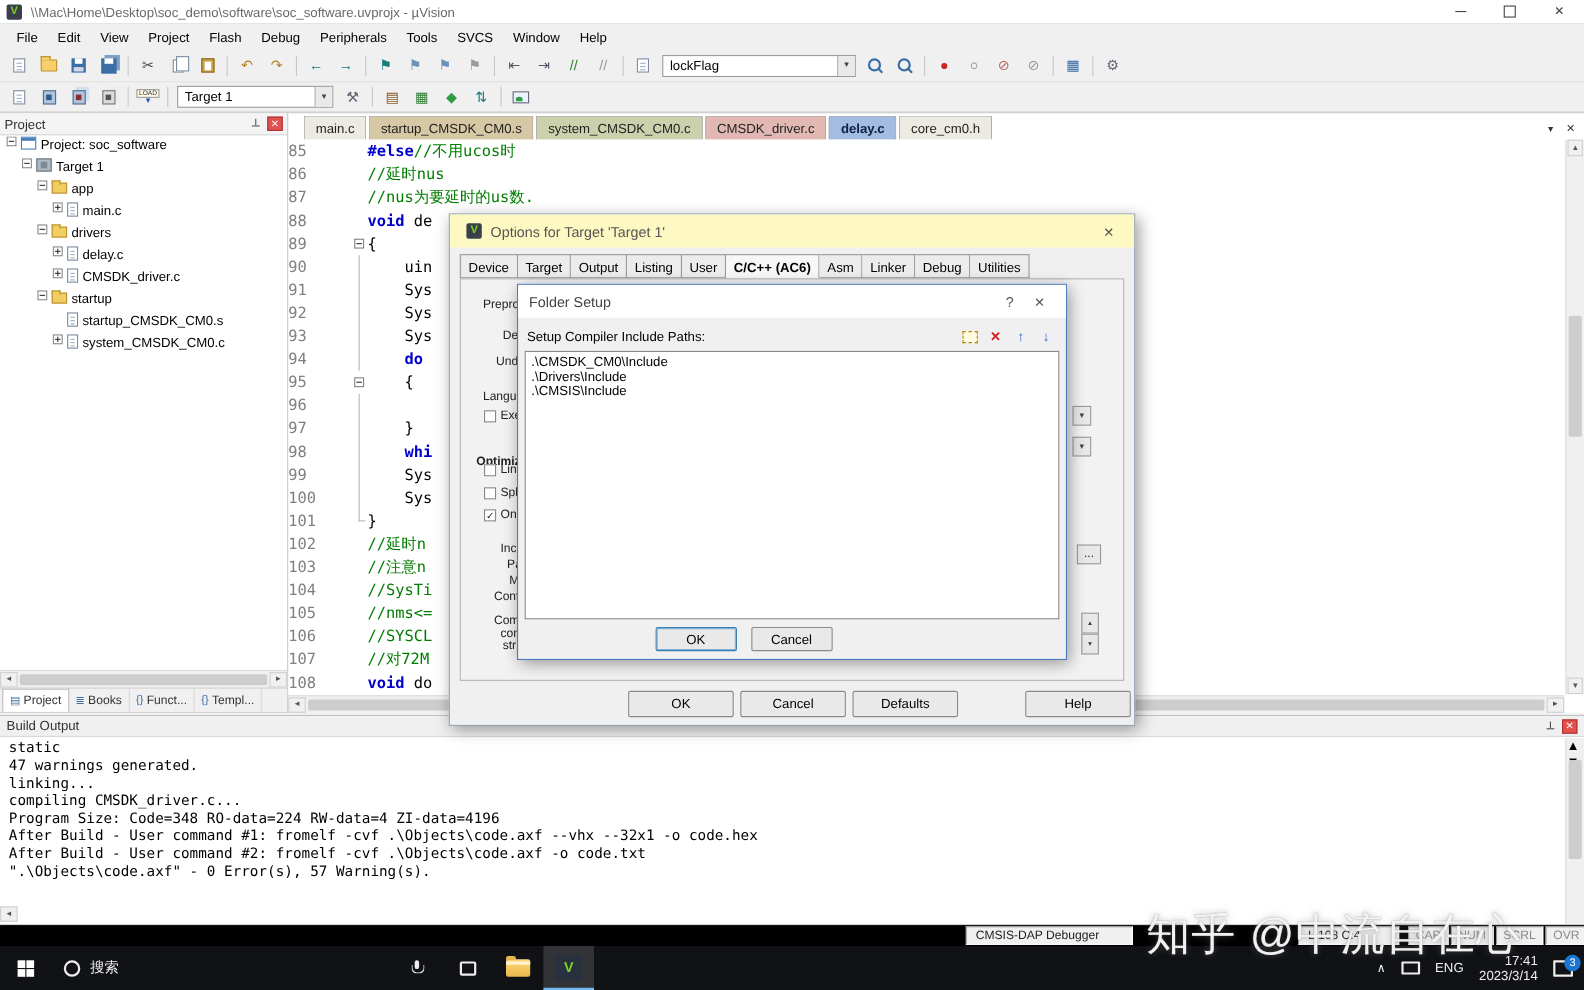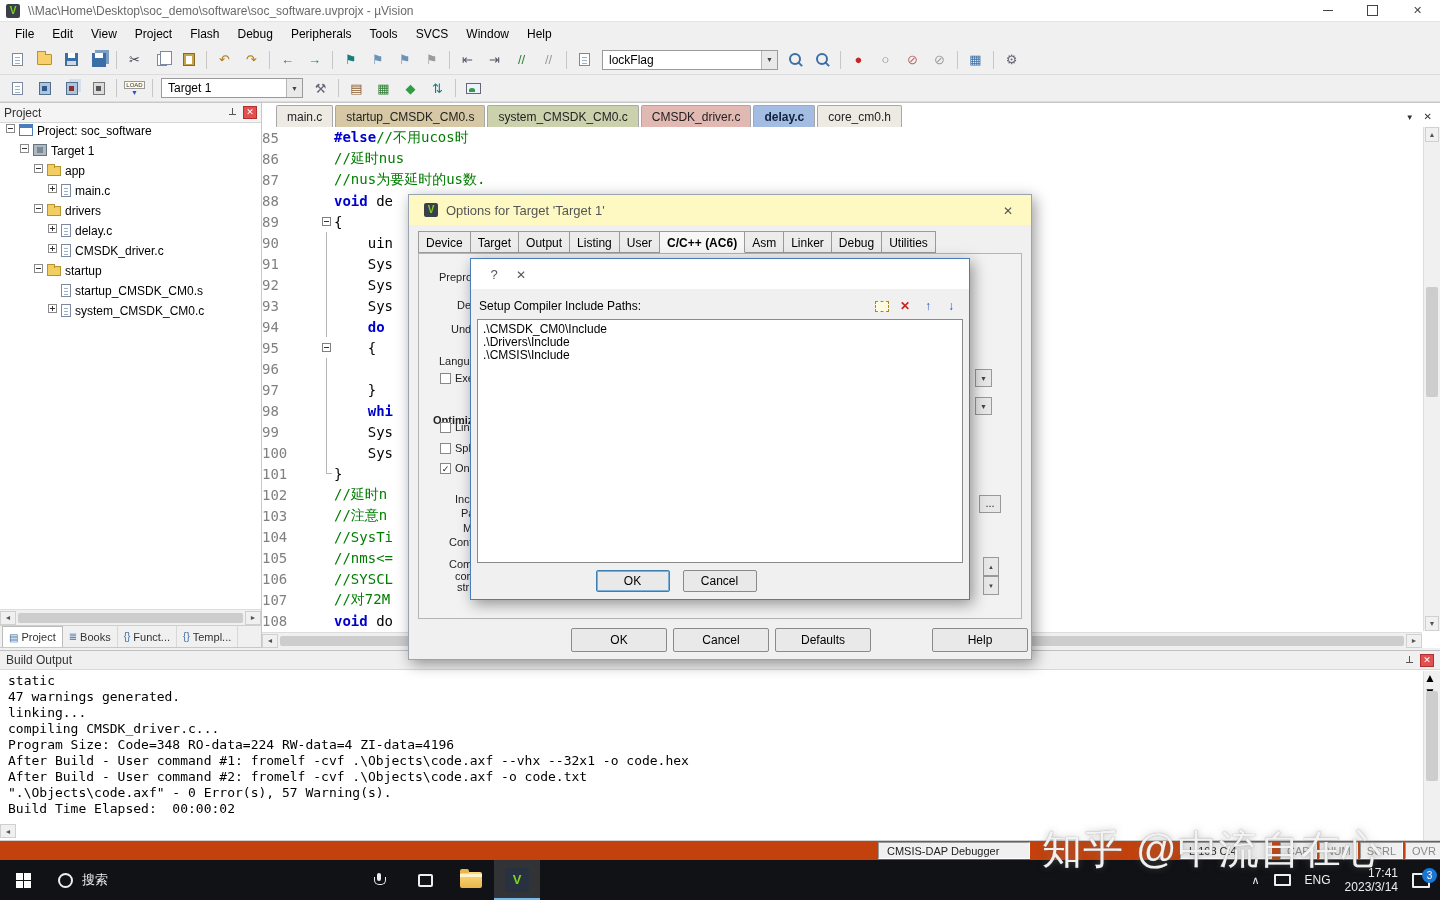--- a/index.html
+++ b/index.html
@@ -125,21 +125,21 @@
   .build-output{position:absolute;left:0;top:650px;width:1440px;height:190px;background:#fff;border-top:1px solid #c0c0c0;z-index:4}
   .bo-header{height:19px;background:#f0f0f0;display:flex;align-items:center;padding:0 6px;color:#333;border-bottom:1px solid #d8d8d8}
   .bo-header .ph-title{flex:1}
   .bo-lines{position:absolute;top:22px;left:8px;right:22px;bottom:20px;font-family:"DejaVu Sans Mono",monospace;font-size:13px;line-height:16px;color:#000;overflow:hidden}
   .bo-line{white-space:pre}
   .bo-vscroll{position:absolute;right:0;top:20px;width:17px;bottom:0;background:#f0f0f0;border-left:1px solid #ddd}
   .bo-harrow{position:absolute;left:0;bottom:2px;width:16px;height:14px;border:1px solid #d0d0d0;background:#f0f0f0;color:#555;font-size:7px;display:flex;align-items:center;justify-content:center}
   .arr-l::before{content:"◄"}.arr-r::before{content:"►"}.arr-u::before{content:"▲"}.arr-d::before{content:"▼"}
 
   
-  .statusbar{position:absolute;top:840px;left:0;width:1440px;height:20px;background:#c2410c;border-top:1px solid #cfcfcf;z-index:4}
+  .statusbar{position:absolute;top:840px;left:0;width:1440px;height:20px;background:#000000;border-top:1px solid #cfcfcf;z-index:4}
   .scell{position:absolute;height:17px;top:1px;border:1px solid;border-color:#9a9a9a #fdfdfd #fdfdfd #9a9a9a;font-size:11px;display:flex;align-items:center;padding:0 8px;color:#222;background:#f0f0f0;white-space:nowrap}
   #sb-debugger{left:878px;width:152px}
   #sb-pos{left:1180px;width:92px}
   #sflags{position:absolute;left:1280px;top:1px;display:flex;gap:2px}
   #sflags .flag{position:static;color:#8a8a8a;padding:0 6px}
 
   
   .taskbar{position:absolute;top:860px;left:0;width:1440px;height:40px;background:#101215;display:flex;align-items:stretch;color:#eee;z-index:40}
   .tb-btn{width:46px;display:flex;align-items:center;justify-content:center;flex:none}
   .win-logo{display:grid;grid-template-columns:7px 7px;grid-gap:1px}
@@ -622,21 +622,20 @@
   </div>
   <div class="bo-lines" id="bolines">
       <div class="bo-line">static</div>
       <div class="bo-line">47 warnings generated.</div>
       <div class="bo-line">linking...</div>
       <div class="bo-line">compiling CMSDK_driver.c...</div>
       <div class="bo-line">Program Size: Code=348 RO-data=224 RW-data=4 ZI-data=4196</div>
       <div class="bo-line">After Build - User command #1: fromelf -cvf .\Objects\code.axf --vhx --32x1 -o code.hex</div>
       <div class="bo-line">After Build - User command #2: fromelf -cvf .\Objects\code.axf -o code.txt</div>
       <div class="bo-line">".\Objects\code.axf" - 0 Error(s), 57 Warning(s).</div>
-      <div class="bo-line">Build Time Elapsed:  00:00:02</div>
     </div>
   <div class="bo-vscroll">
     <span class="va top arr-u"></span>
     <span class="vthumb" style="top:20px;height:90px"></span>
     <span class="va bottom arr-d"></span>
   </div>
   <span class="bo-harrow arr-l"></span>
 </div>
 
 <div class="statusbar">
@@ -699,20 +698,21 @@
     <span class="ctl-combo" style="left: 566px; top: 202px;">▼</span>
     <span class="ctl-dots" style="left: 570px; top: 300px;">...</span>
     <span class="ctl-spin" style="left: 574px; top: 362px;">
       <span>▲</span>
       <span>▼</span>
     </span>
   </div>
 
 <div class="dialog folder-dialog">
   <div class="fd-title">
+    <span class="dt-text">Folder Setup</span>
     <span class="fd-help">?</span>
     <span class="dlg-x"></span>
   </div>
   <div class="fd-row">
     <span class="fd-label">Setup Compiler Include Paths:</span>
     <span class="fd-ic">
         <span class="fd-new"></span>
       </span>
     <span class="fd-ic fd-del"></span>
     <span class="fd-ic fd-up"></span>

